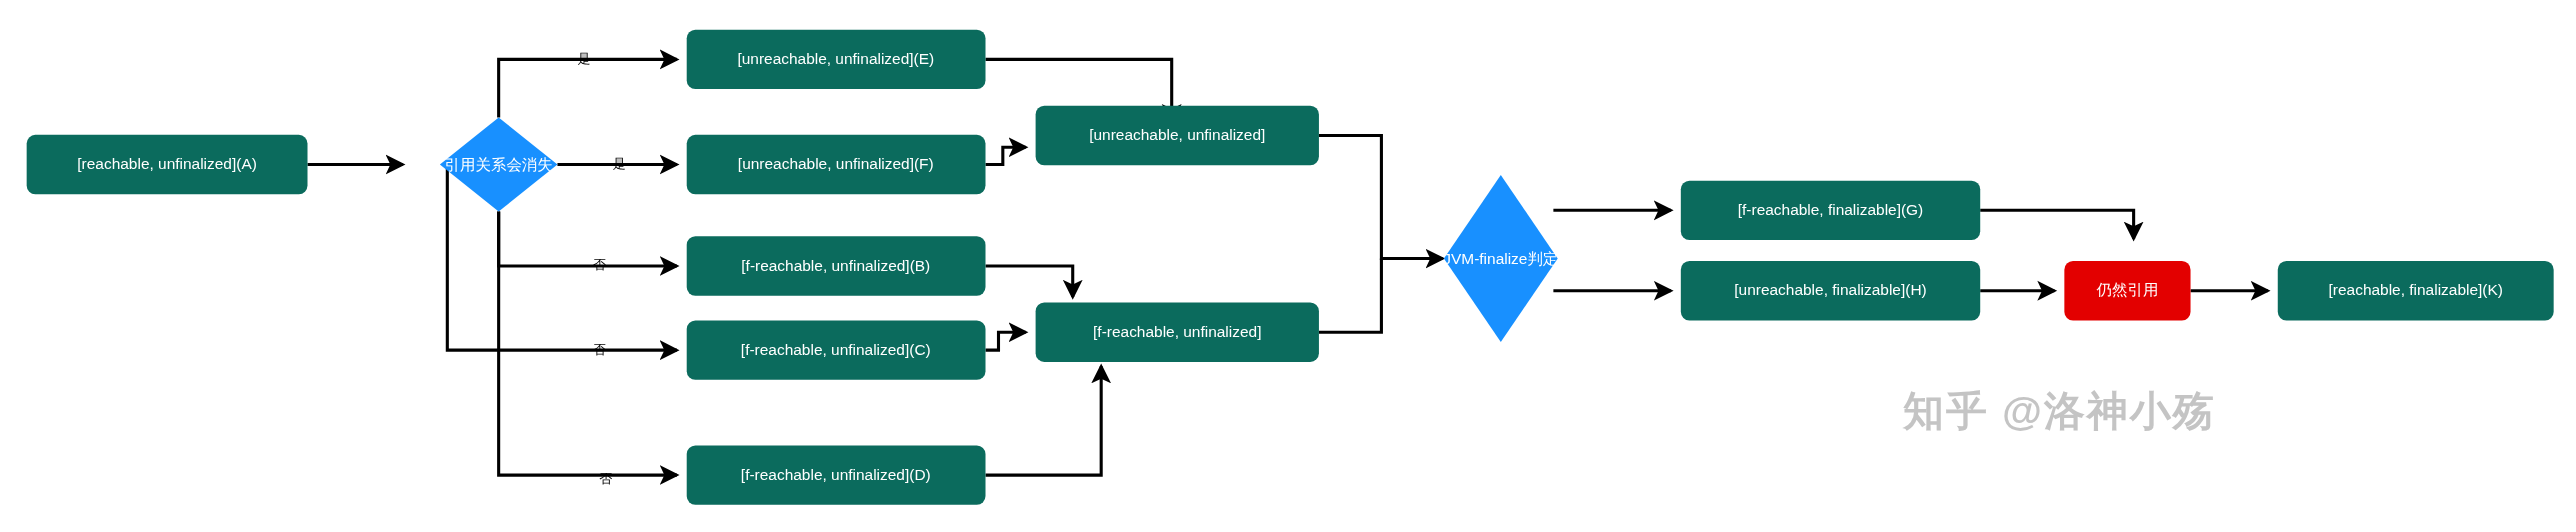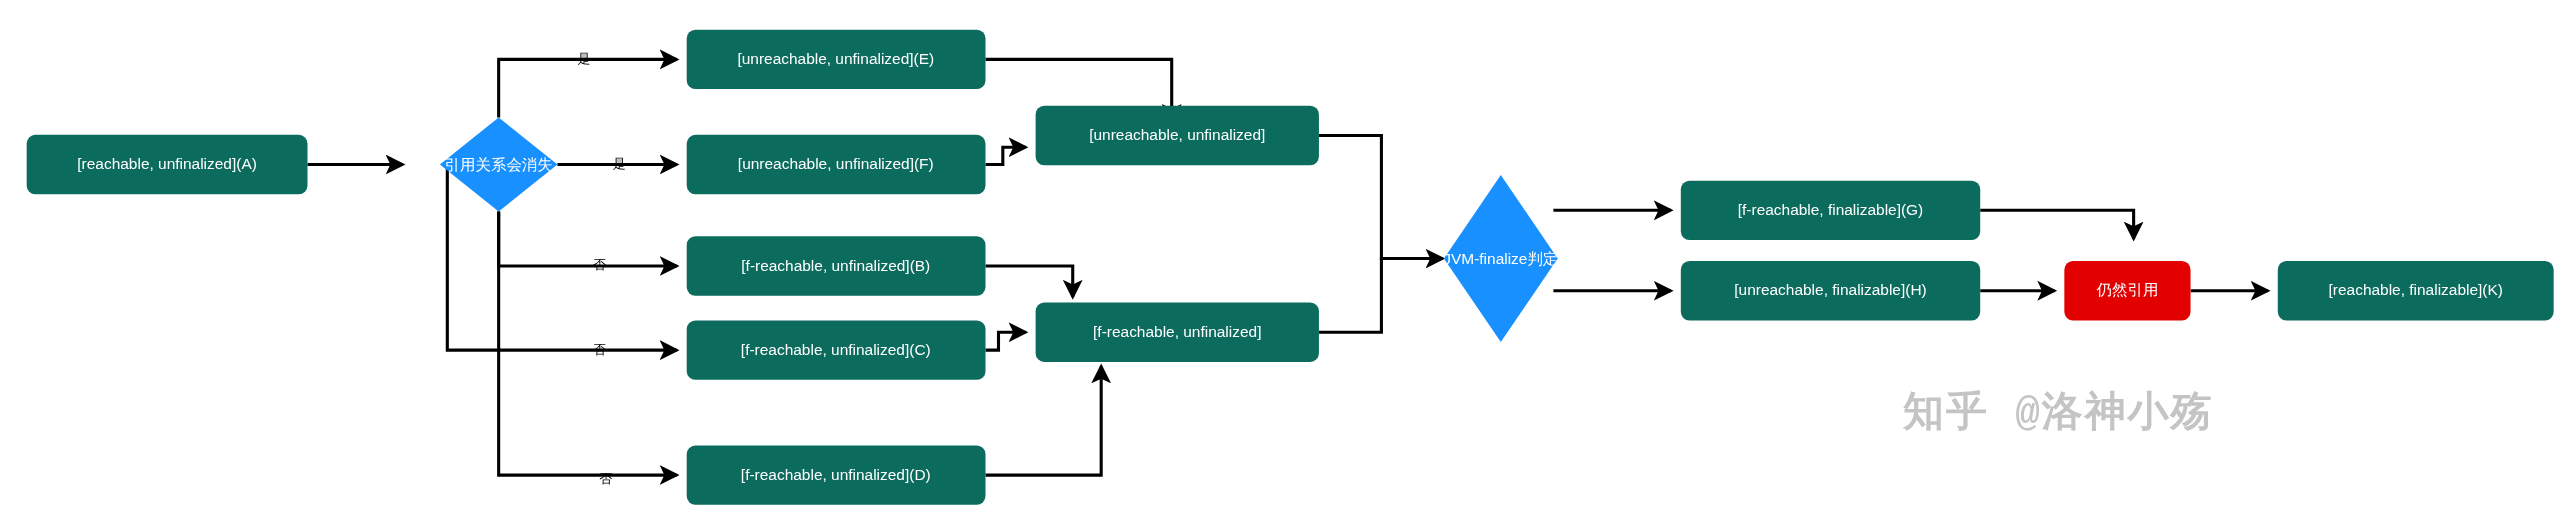--- a/index.html
+++ b/index.html
@@ -50,21 +50,21 @@
   }
   .edge-label {
     font-family: "Liberation Sans", "DejaVu Sans", sans-serif;
     font-size: 21px;
     fill: #000000;
     dominant-baseline: middle;
     text-anchor: middle;
   }
   .watermark {
     position: absolute;
-    font-family: Liberation Mono, monospace;
+    font-family: Liberation Sans, sans-serif;
     font-size: 41px;
     font-weight: bold;
     color: #b8b8b8;
     opacity: 0.82;
     letter-spacing: 1.9px;
     white-space: nowrap;
     user-select: none;
     pointer-events: none;
   }
 </style>

